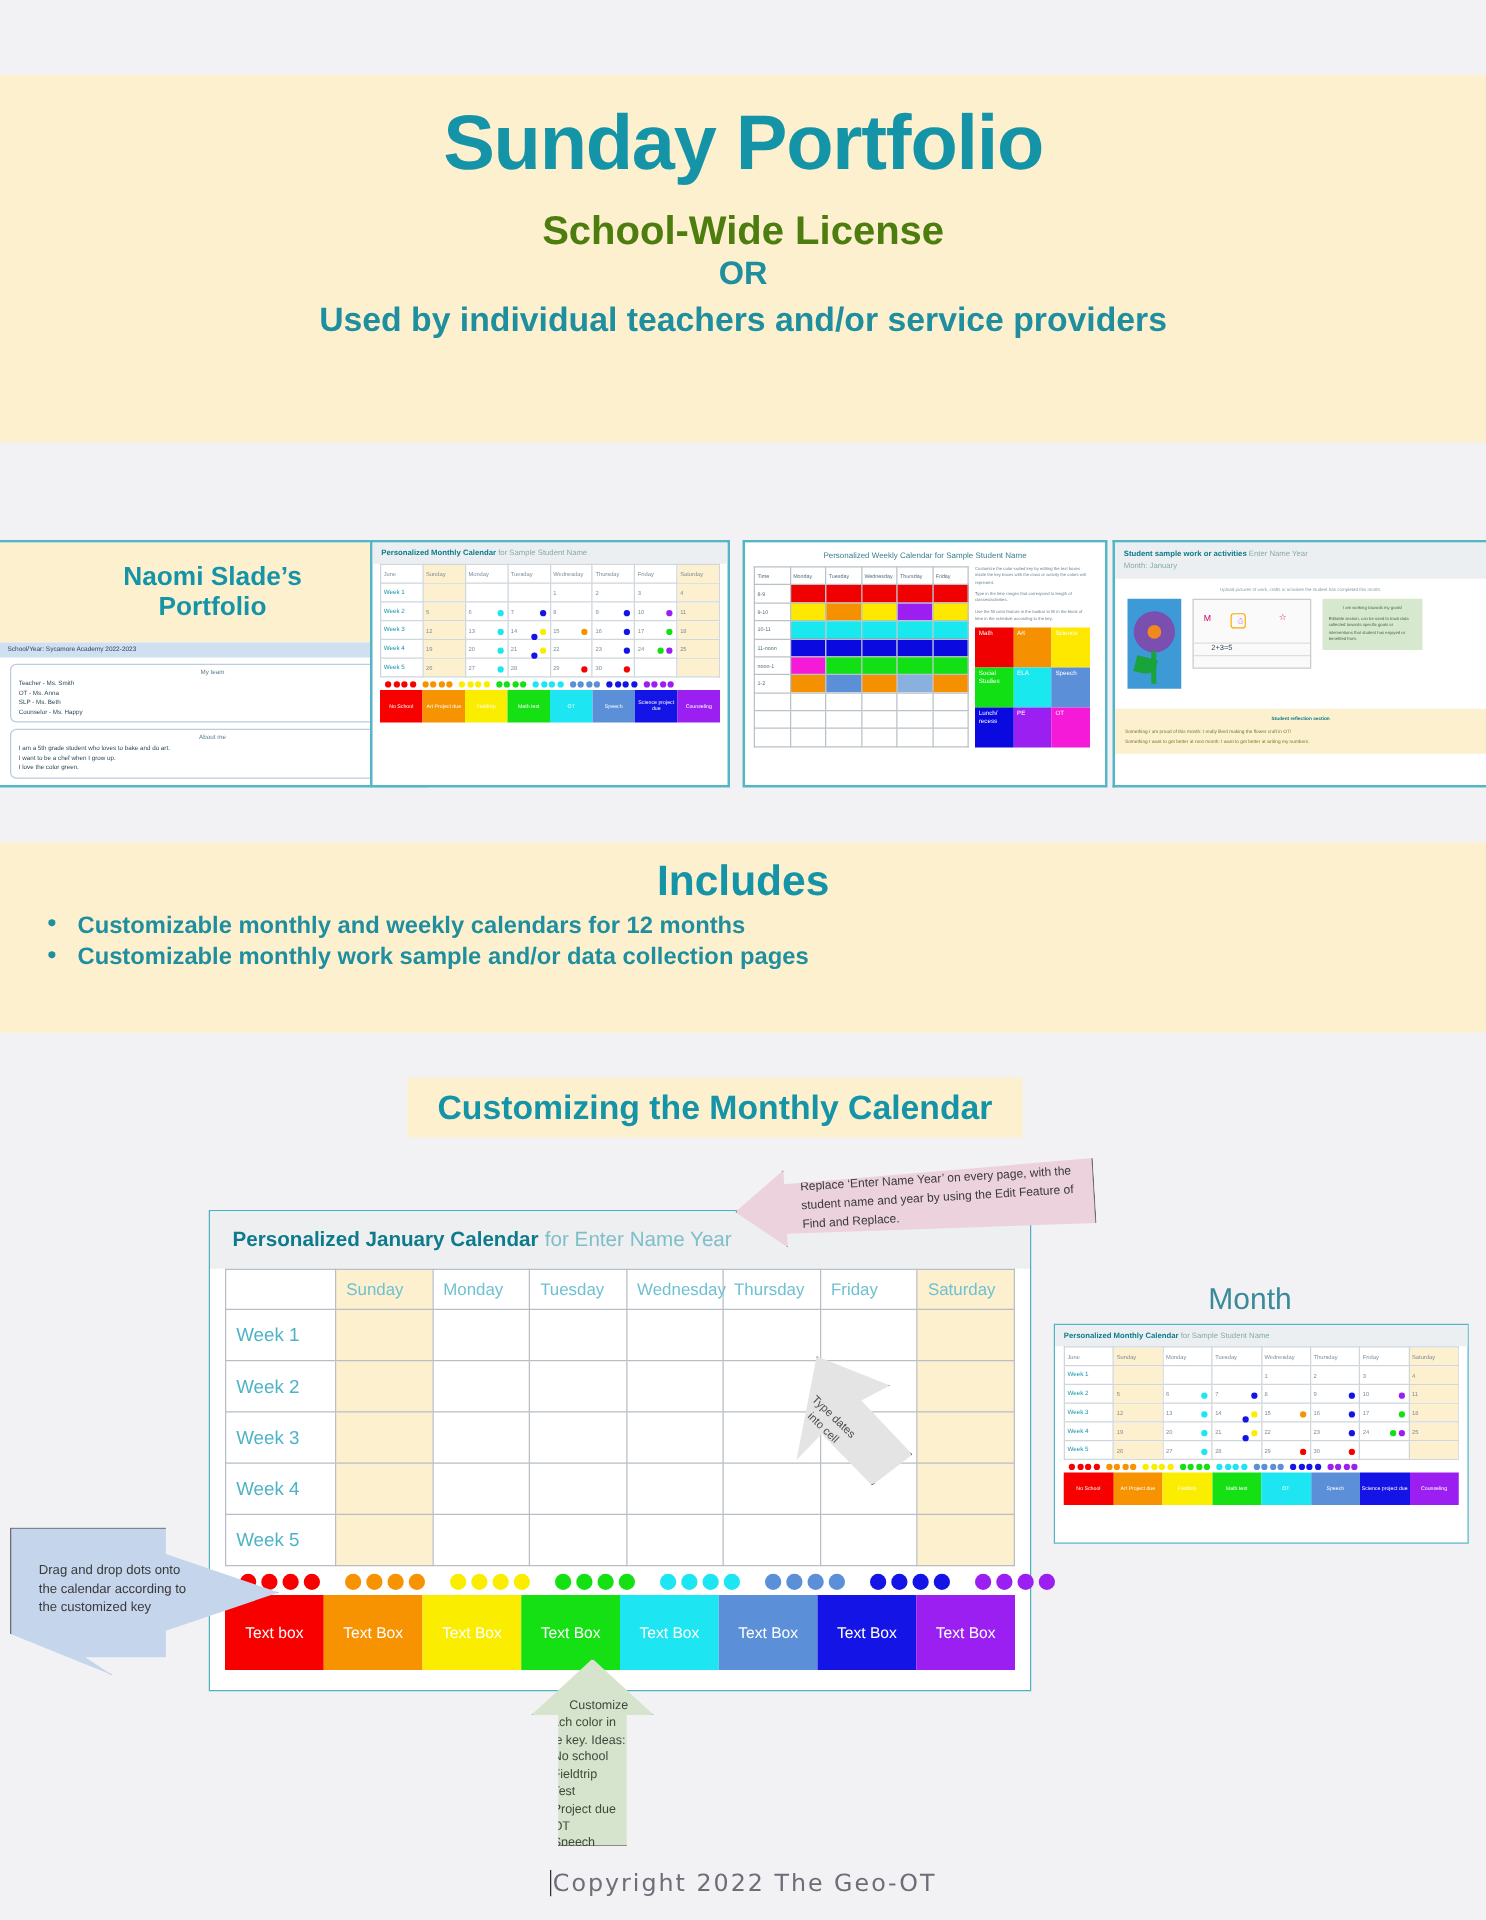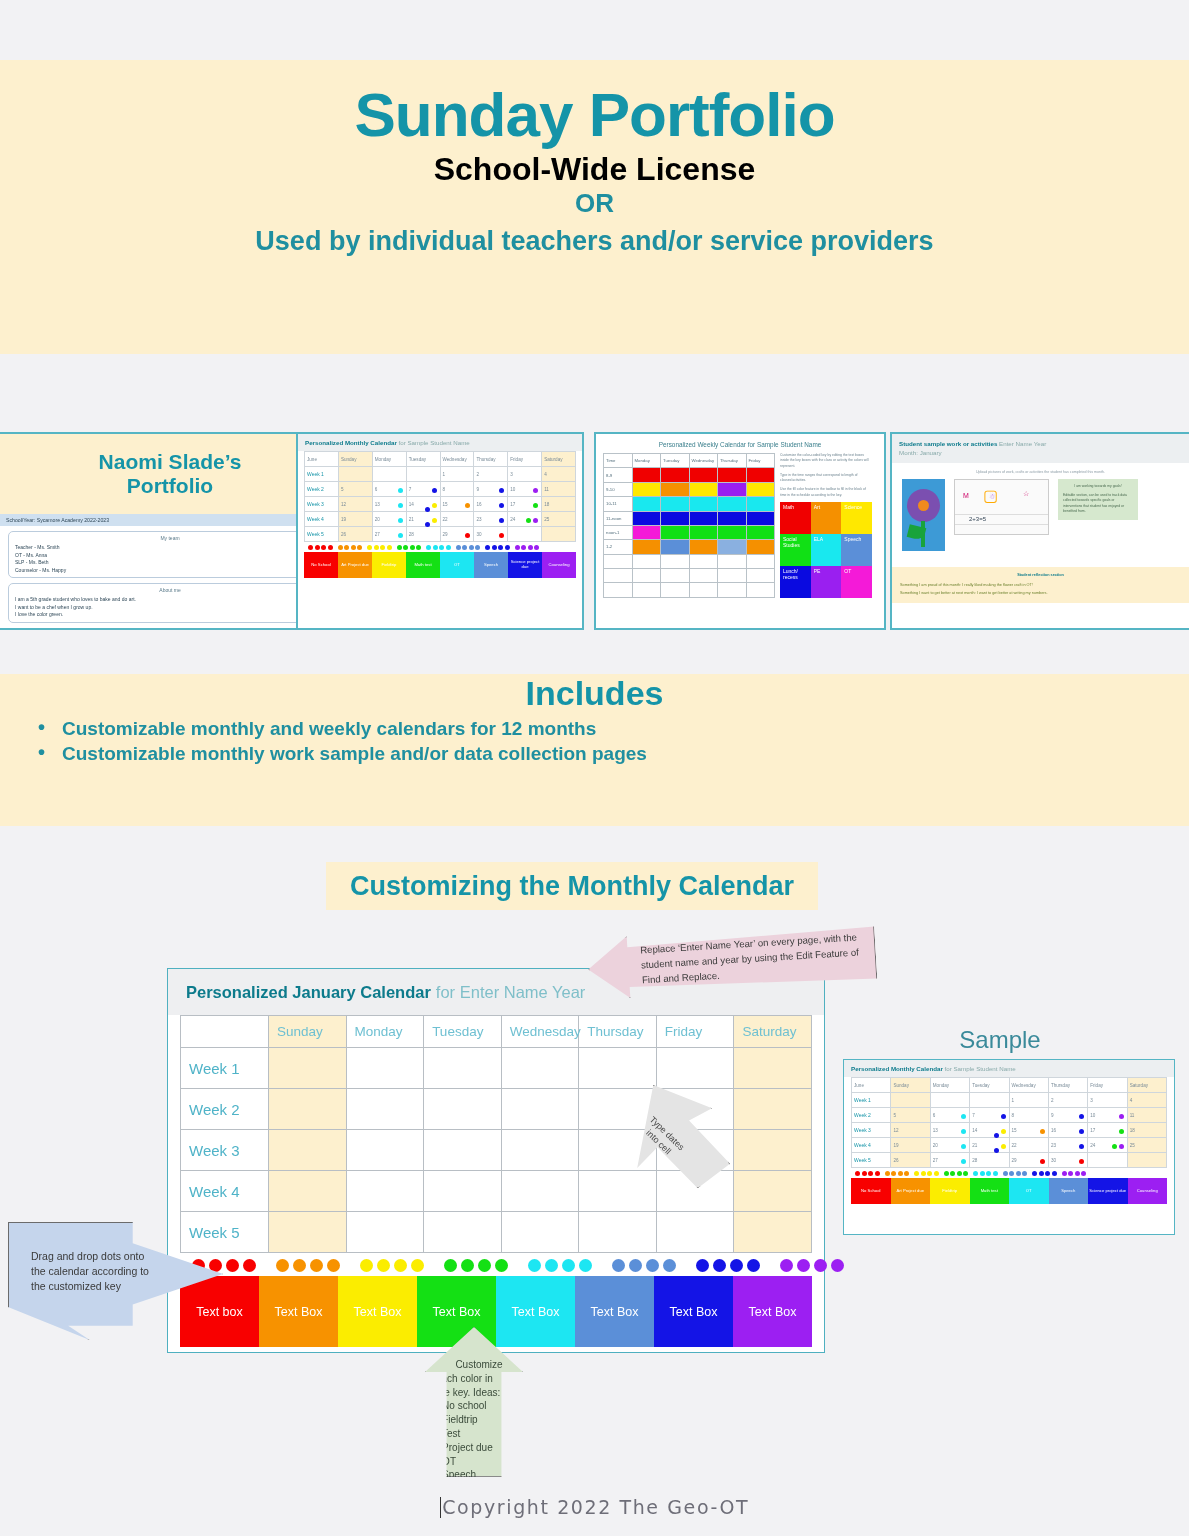--- a/index.html
+++ b/index.html
@@ -17,21 +17,21 @@
     position:absolute; left:0; top:60px; width:1189px; height:294px;
     background:#fdf0ce;
     text-align:center;
     color:#1594a8;
   }
   .hero-title {
     font-size:62px; font-weight:bold; letter-spacing:-1px;
     color:#1594a8; margin-top:22px; line-height:1.05;
   }
   .hero-sub {
-    font-size:32px; font-weight:bold; color:#000000; margin-top:4px;
+    font-size:32px; font-weight:bold; color:#4d7c0f; margin-top:19px;
   }
   .hero-line {
     font-size:27px; font-weight:bold; color:#1f8fa0; line-height:1.2;
     margin-top:6px; padding:0 28px;
   }
   .hero-or { font-size:26px; font-weight:bold; color:#1f8fa0; }
 
   
   .thumbs {
     position:absolute; left:0; top:432px; width:1189px; height:198px;
@@ -106,21 +106,21 @@
               color:#4a6b50; line-height:1.6; }
   .ws-green .gh { text-align:center; margin-bottom:4px; }
   .ws-foot { background:#fdf0ce; padding:5px 8px; font-size:3.8px; color:#6a7f2a; line-height:2.1; }
   .ws-foot .fh { text-align:center; color:#0d7b8c; font-weight:bold; margin-bottom:2px; }
 
   
   .includes {
     position:absolute; left:0; top:674px; width:1189px; height:152px;
     background:#fdf0ce; color:#1f8fa0;
   }
-  .inc-title { text-align:center; font-size:34px; font-weight:bold; 
+  .inc-title { text-align:center; font-size:34px; font-weight:bold; padding-top:12px;
                color:#1594a8; }
   .inc-list { margin:4px 0 0 0; padding:0 40px 0 22px; list-style:none; }
   .inc-list li { font-size:19px; font-weight:bold; line-height:1.28; position:relative;
                  padding-left:40px; margin-bottom:1px; }
   .inc-list li::before { content:"•"; position:absolute; left:16px; top:-2px; font-size:20px; }
 
   
   .cust-banner {
     position:absolute; left:326px; top:862px; width:492px; height:48px;
     background:#fdf0ce; display:flex; align-items:center; justify-content:center;
@@ -140,21 +140,21 @@
   table.big th, table.big td { border:1px solid #b8bec4; height:41px; font-size:13.5px;
       color:#6fc0d2; font-weight:normal; text-align:left; padding:0 8px; vertical-align:middle; }
   table.big th { height:32px; }
   table.big .colwk { width:88px; }
   table.big .wkcell { color:#4fb3c8; font-size:15px; }
   table.big .shade { background:#fdf0ce; }
 
   .bigdots { display:flex; align-items:center; gap:20px; padding:6px 0 4px 24px; }
   .bigdots .grp { display:flex; gap:4px; }
   .bigdots .d { width:13px; height:13px; border-radius:50%; }
-  .bigkey { display:flex; height:71px; margin:0 12px 10px;justify-content:flex-end; }
+  .bigkey { display:flex; height:60px; margin:0 12px 10px;justify-content:flex-end; }
   .bigkey div { flex:1; color:#fff; font-size:12.5px; display:flex; align-items:center;
                 justify-content:center; }
 
   
   .callout { position:absolute; }
   .co-pink {
     left:588px; top:930px; width:288px; height:62px;
     background:#ecd2dc; border:1px solid #6b6b6b;
     transform:rotate(-3.4deg);
     clip-path:polygon(0% 50%, 14% 0%, 14% 18%, 100% 8%, 100% 92%, 14% 82%, 14% 100%);
@@ -668,21 +668,21 @@
     <div>the key.  Ideas:</div>
     <div>- No school</div>
     <div>- Fieldtrip</div>
     <div>- Test</div>
     <div>- Project due</div>
     <div>- OT</div>
     <div>- Speech</div>
   </div>
 </div>
 
-<div class="sample-label">Sample</div>
+<div class="sample-label">Month</div>
 <div class="samplecal">
   <div class="mc-head">
     <b>Personalized Monthly Calendar</b>
     <span>for Sample Student Name</span>
   </div>
   <div style="padding:0 7px;">
     <table class="mini" id="sample-grid">
         <tbody>
           <tr>
             <th>June</th>

